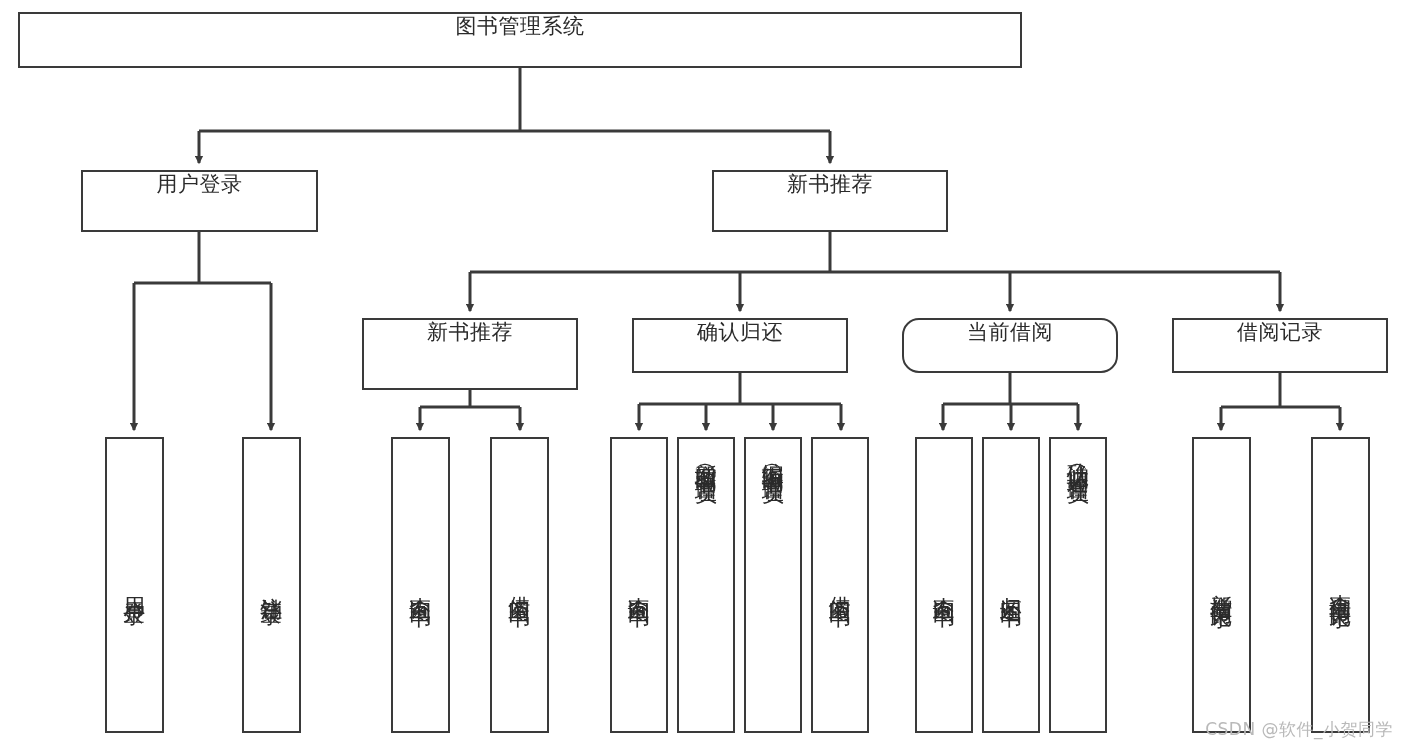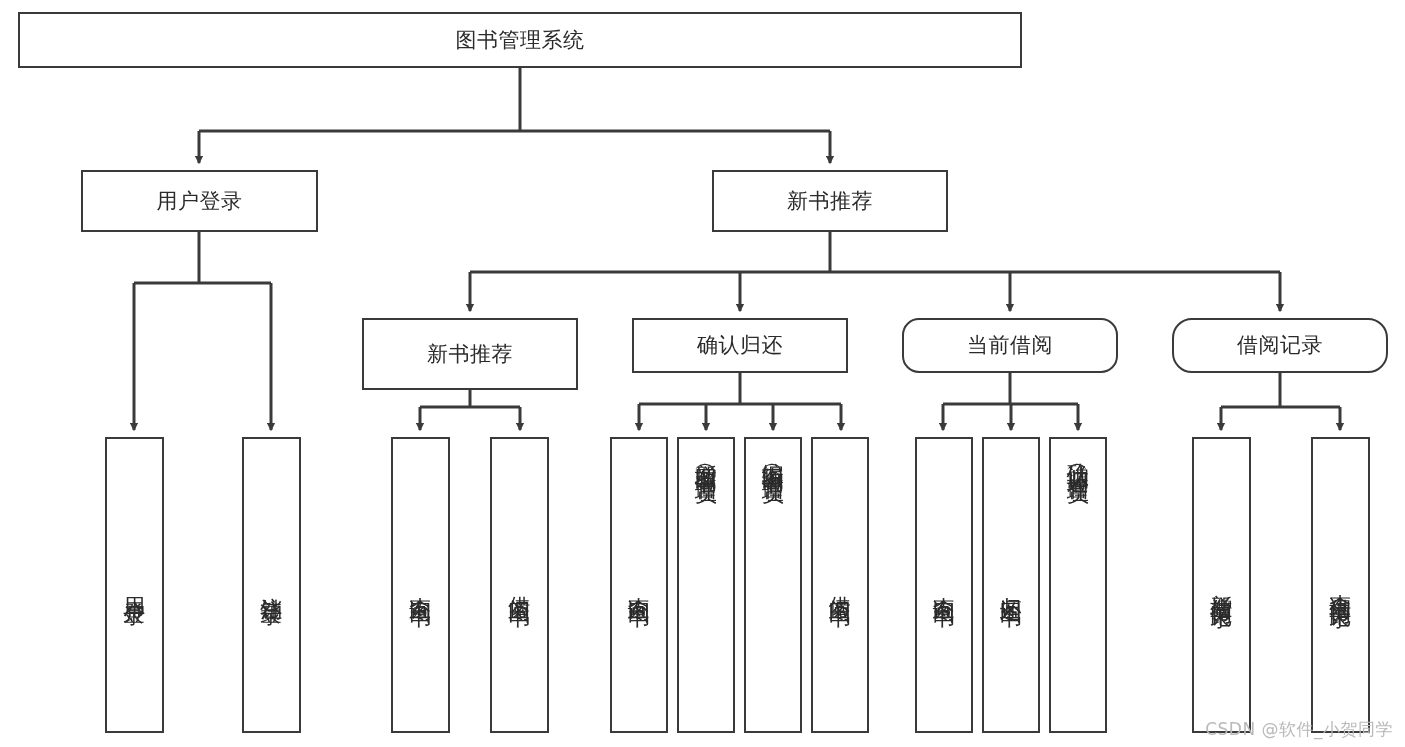--- a/index.html
+++ b/index.html
@@ -24,21 +24,20 @@
     width: 1405px;
     height: 747px;
     pointer-events: none;
   }
   .node {
     position: absolute;
     box-sizing: border-box;
     background: #ffffff;
     border: 2px solid #3a3a3a;
     display: flex;
-    align-items: center;
     justify-content: center;
     color: #2b2b2b;
   }
   .node-label {
     display: block;
     text-align: center;
     line-height: 1.18;
     letter-spacing: 0.5px;
   }
   .node.horizontal .node-label {
@@ -140,21 +139,21 @@
 
   <div class="node horizontal" style="left:362px; top:318px; width:216px; height:72px;">
     <span class="node-label">新书推荐</span>
   </div>
   <div class="node horizontal" style="left:632px; top:318px; width:216px; height:55px;">
     <span class="node-label">确认归还</span>
   </div>
   <div class="node horizontal" style="left:902px; top:318px; width:216px; height:55px;border-radius:17px;">
     <span class="node-label">当前借阅</span>
   </div>
-  <div class="node horizontal" style="left:1172px; top:318px; width:216px; height:55px;border-radius:20px;">
+  <div class="node horizontal" style="left:1172px; top:318px; width:216px; height:55px;">
     <span class="node-label">借阅记录</span>
   </div>
 
   <div class="node vertical centered" style="left:105px; top:437px; width:59px; height:296px;">
     <span class="node-label">用户登录</span>
   </div>
   <div class="node vertical centered" style="left:242px; top:437px; width:59px; height:296px;">
     <span class="node-label">注销登录</span>
   </div>
 

